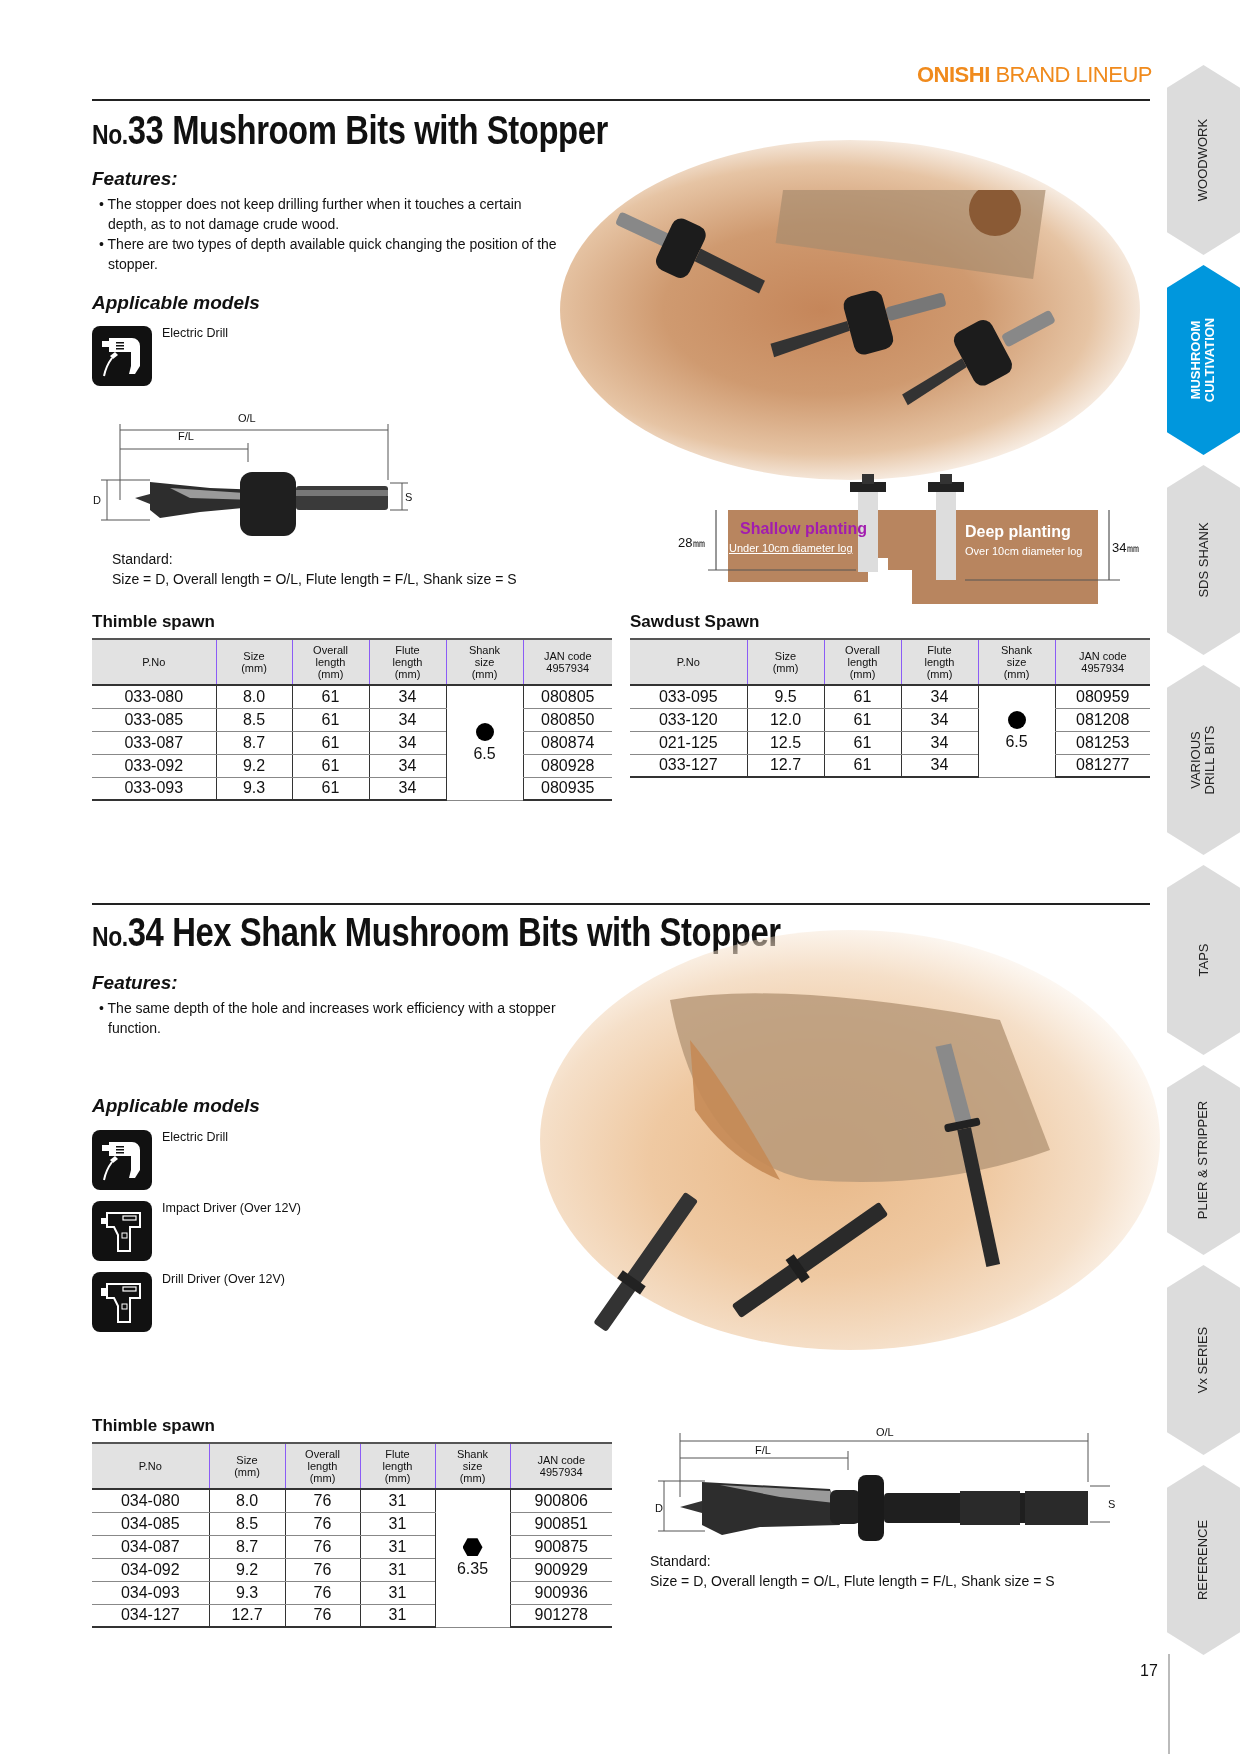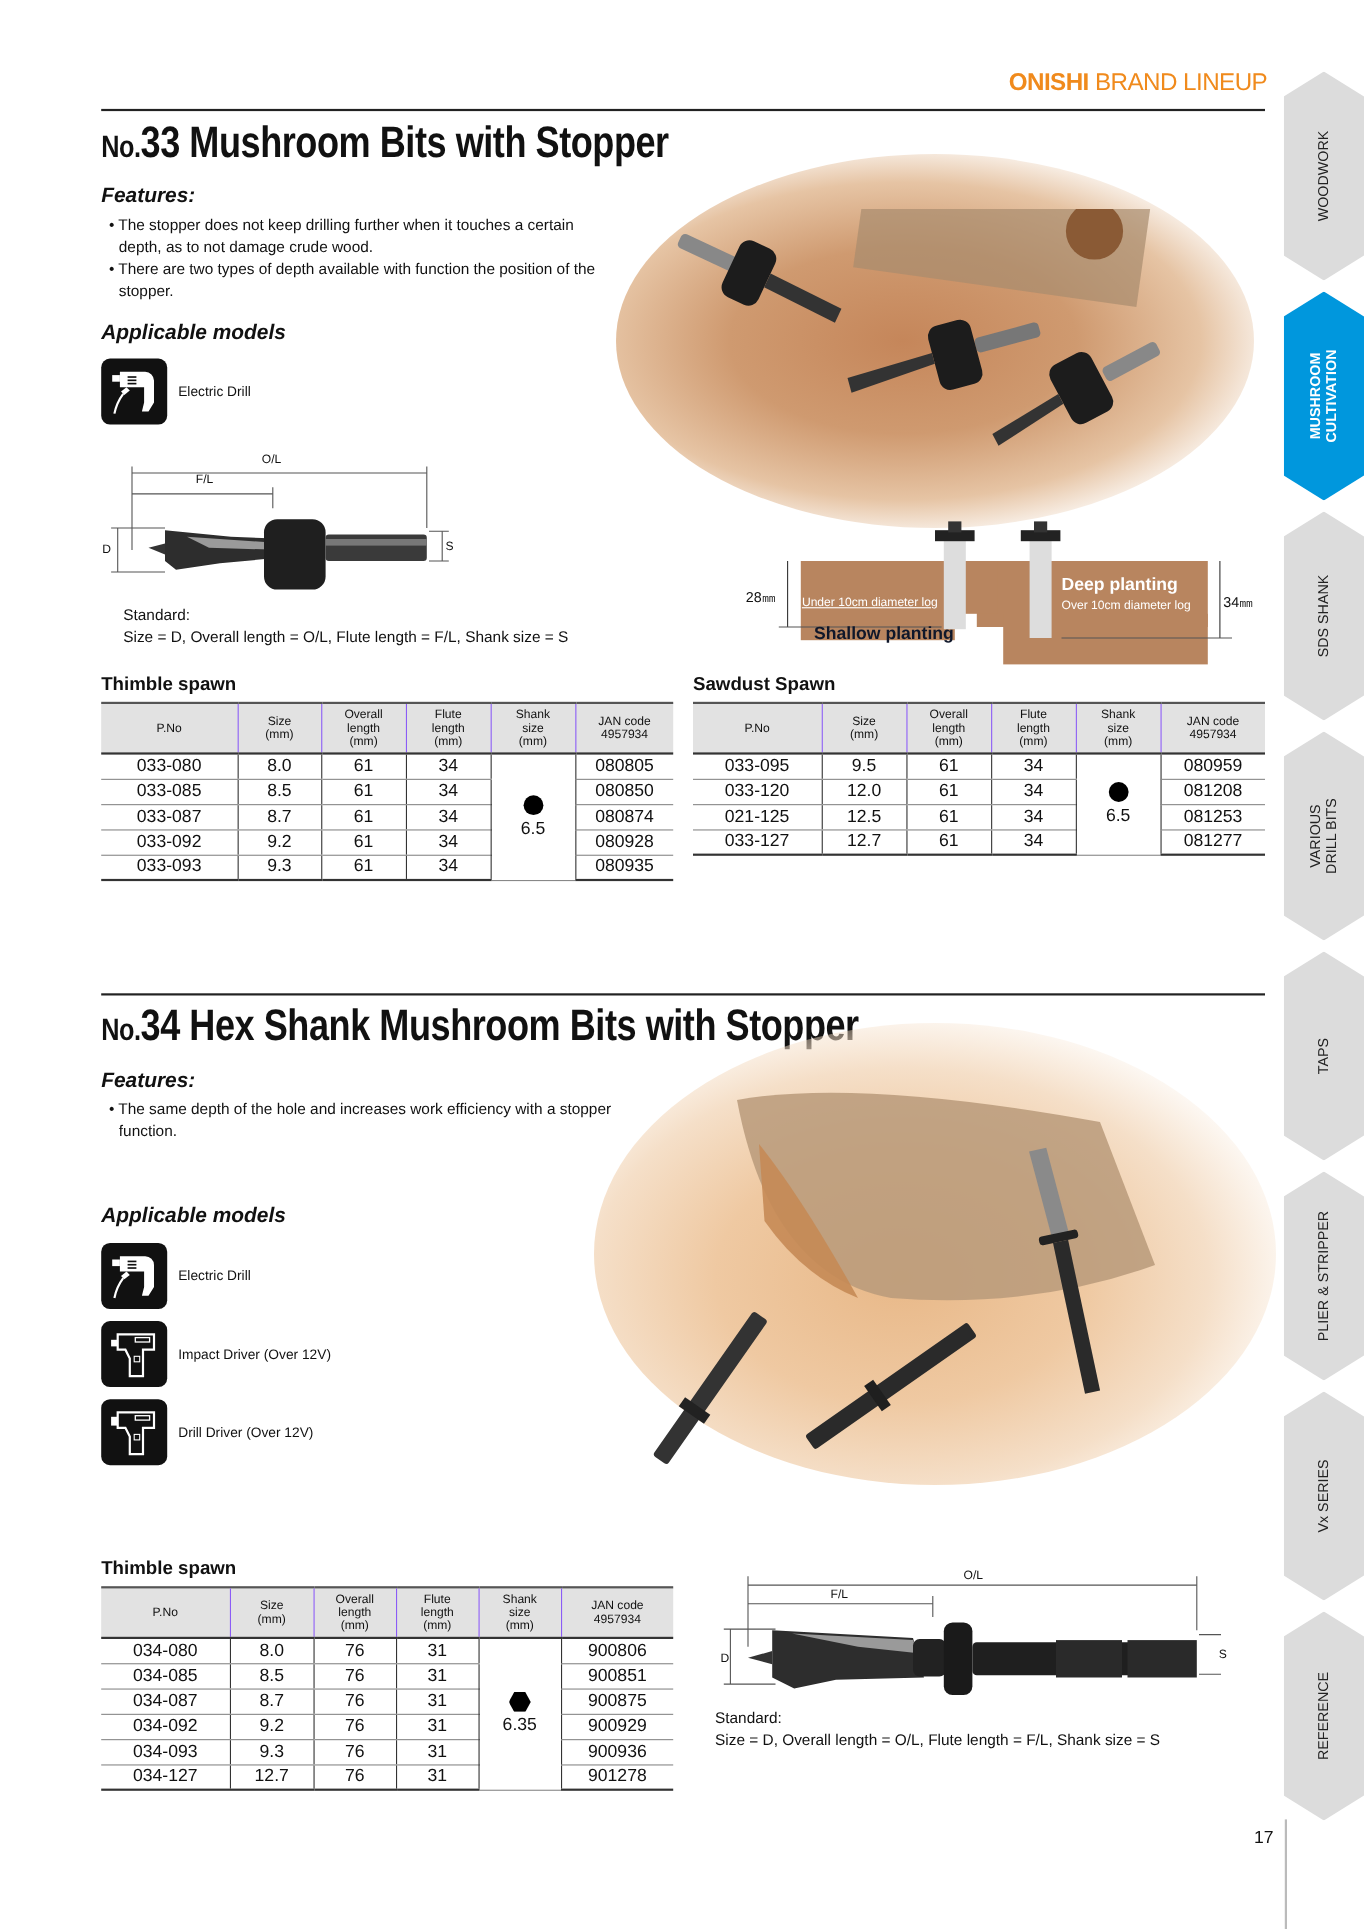--- a/index.html
+++ b/index.html
@@ -12,21 +12,21 @@
   .rule { position: absolute; height: 2px; background: #222; }
 
   .title { position: absolute; left: 92px; font-family: "Liberation Sans", sans-serif; font-weight: 700; font-size: 40px; transform: scaleX(0.82); transform-origin: left top; letter-spacing: -0.5px; white-space: nowrap; }
   .title .no { font-size: 28px; }
   .h2 { position: absolute; font-weight: 700; font-size: 19px; font-style: italic; }
   .h3 { position: absolute; font-weight: 700; font-size: 17px; }
   .bullets { position: absolute; font-size: 14px; line-height: 20px; }
   .bullets li { list-style: none; padding-left: 14px; text-indent: -9px; }
   .bullets li::before { content: "• "; }
 
-  .model { position: absolute; display: flex; align-items: center; }
+  .model { position: absolute; display: flex; align-items: flex-start; }
   .model .ic { width: 60px; height: 60px; background: #111; border-radius: 8px; display: flex; align-items: center; justify-content: center; }
   .model .lbl { margin-left: 10px; font-size: 12.5px; }
 
   .std { position: absolute; font-size: 14px; line-height: 20px; margin-left: 20px; }
 
   table.spec { position: absolute; border-collapse: collapse; font-size: 16px; }
   table.spec th { background: #e2e2e2; font-weight: 400; font-size: 11px; line-height: 12px; height: 46px; border-top: 2px solid #555; border-bottom: 2px solid #333; border-left: 1px solid #8b5cf6; text-align: center; }
   table.spec th:first-child { border-left: none; }
   table.spec td { height: 23px; text-align: center; border-left: 1px solid #333; border-bottom: 1px solid #888; }
   table.spec td:first-child { border-left: none; }
@@ -60,21 +60,21 @@
 
 <div class="brand"><b>ONISHI</b><span> BRAND LINEUP</span></div>
 <div class="rule" style="left:92px; top:99px; width:1058px;"></div>
 
 <div class="title" style="top:108px;">
   <span class="no">No.</span><span>33</span><span> Mushroom Bits with Stopper</span>
 </div>
 <div class="h2" style="left:92px; top:168px;">Features:</div>
 <ul class="bullets" style="left:94px; top:194px; width:470px;">
   <li>The stopper does not keep drilling further when it touches a certain depth, as to not damage crude wood.</li>
-  <li>There are two types of depth available with function the position of the stopper.</li>
+  <li>There are two types of depth available quick changing the position of the stopper.</li>
 </ul>
 <div class="h2" style="left:92px; top:292px;">Applicable models</div>
 <div class="model" style="left:92px; top:326px;">
   <div class="ic">
     <svg width="48" height="48" viewBox="0 0 48 48">
         <rect x="4" y="9" width="7" height="6" fill="#fff"></rect>
         <path d="M11 6 H34 a8 8 0 0 1 8 8 V34 l-5 8 H31 l2-8 V20 H11 Z" fill="#fff"></path>
         <rect x="18" y="10" width="8" height="1.5" fill="#111"></rect>
         <rect x="18" y="13" width="8" height="1.5" fill="#111"></rect>
         <rect x="18" y="16" width="8" height="1.5" fill="#111"></rect>
@@ -144,21 +144,21 @@
   <rect x="190" y="12" width="36" height="10" fill="#222"></rect>
   <rect x="202" y="4" width="12" height="10" fill="#333"></rect>
   <rect x="276" y="20" width="20" height="90" fill="#ddd"></rect>
   <rect x="268" y="12" width="36" height="10" fill="#222"></rect>
   <rect x="280" y="4" width="12" height="10" fill="#333"></rect>
   <line x1="56" y1="40" x2="56" y2="100" stroke="#333"></line>
   <line x1="48" y1="100" x2="196" y2="100" stroke="#555"></line>
   <line x1="449" y1="40" x2="449" y2="110" stroke="#333"></line>
   <line x1="305" y1="110" x2="460" y2="110" stroke="#555"></line>
 </svg>
-<div style="position:absolute; left:740px; top:520px; color:#0f172a; font-weight:700; font-size:16px;margin-top:48px;">Shallow planting</div>
+<div style="position:absolute; left:740px; top:520px; color:#a21caf; font-weight:700; font-size:16px;">Shallow planting</div>
 <div style="position:absolute; left:729px; top:542px; color:#fff; font-size:11px;text-decoration:underline;">Under 10cm diameter log</div>
 <div style="position:absolute; left:678px; top:534px; font-size:13px;">28㎜</div>
 <div style="position:absolute; left:965px; top:523px; color:#fff; font-weight:700; font-size:16px;">Deep planting</div>
 <div style="position:absolute; left:965px; top:545px; color:#fff; font-size:11px;">Over 10cm diameter log</div>
 <div style="position:absolute; left:1112px; top:539px; font-size:13px;">34㎜</div>
 
 <div class="h3" style="left:92px; top:612px;">Thimble spawn</div>
 <table class="spec" style="left:92px; top:638px; width:520px;">
   <thead>
       <tr>

